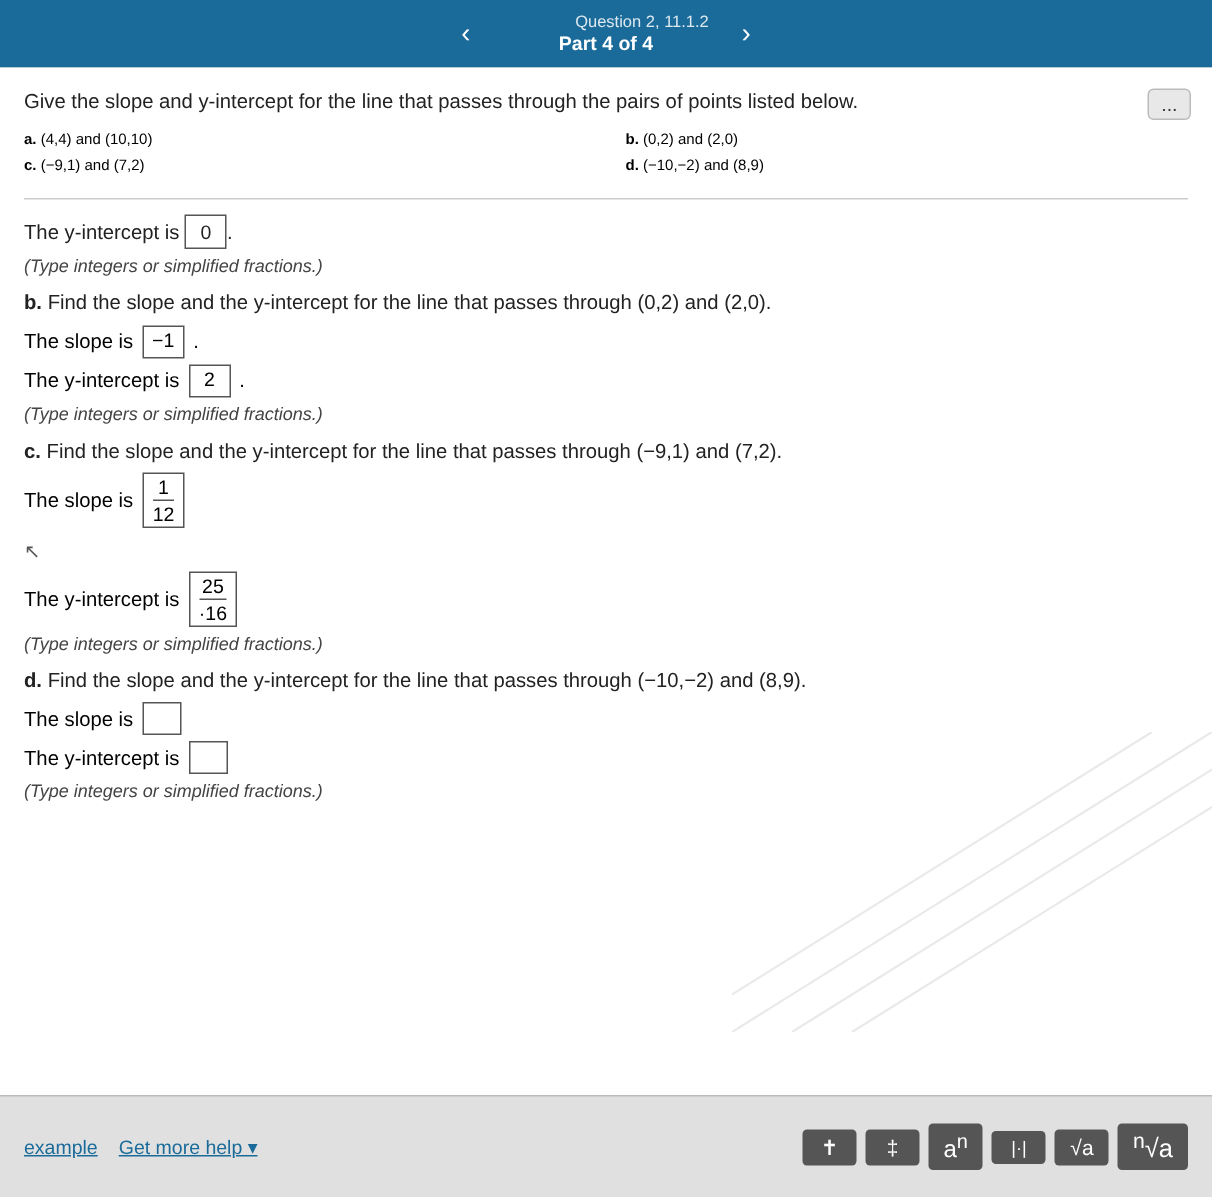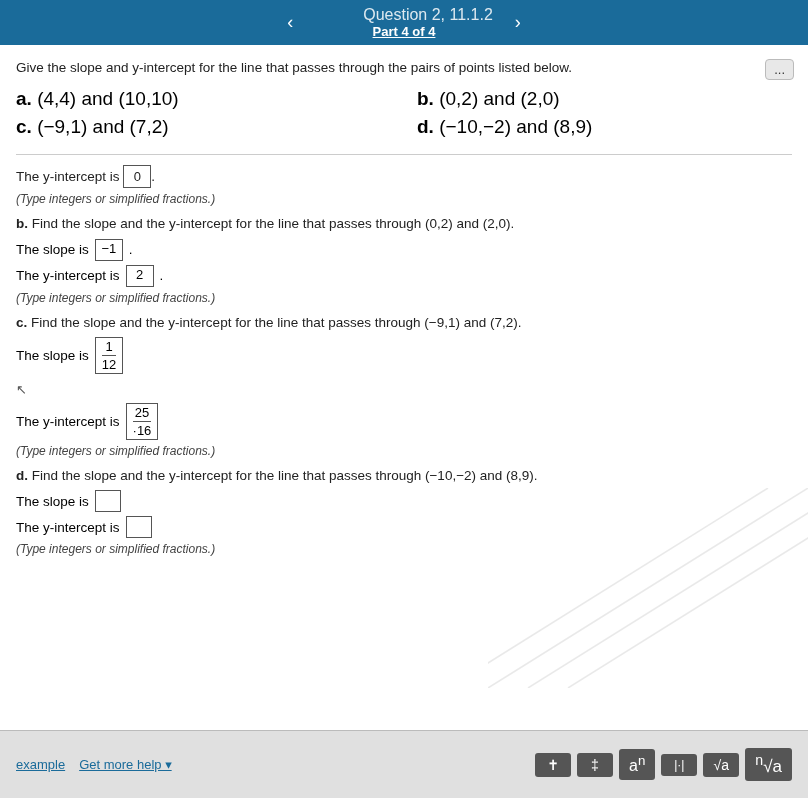--- a/index.html
+++ b/index.html
@@ -34,28 +34,27 @@
       color: white;
       font-size: 18px;
       cursor: pointer;
       padding: 4px 10px;
       border-radius: 3px;
     }
     .header-title {
       text-align: center;
     }
     .header-subtitle {
-      font-size: 16px;
+      font-size: 11px;
       opacity: 0.85;
       padding-left: 48px;
     }
     .header-part {
       font-size: 13px;
       font-weight: bold;
-      text-decoration: underline;
     }
 
     
     .main-content {
       background: white;
       margin: 0;
       padding: 14px 16px 10px 16px;
       height: calc(798px - 45px - 55px);
       overflow-y: auto;
       position: relative;
@@ -66,21 +65,21 @@
       color: #222;
       margin-bottom: 8px;
       line-height: 1.4;
     }
 
     .points-grid {
       display: grid;
       grid-template-columns: 1fr 1fr;
       gap: 2px 26px;
       margin-bottom: 14px;
-      font-size: 19px;
+      font-size: 10px;
     }
     .points-grid .item {
       padding: 2px 0;
     }
 
     hr.divider {
       border: none;
       border-top: 1px solid #ccc;
       margin: 10px 0;
     }

